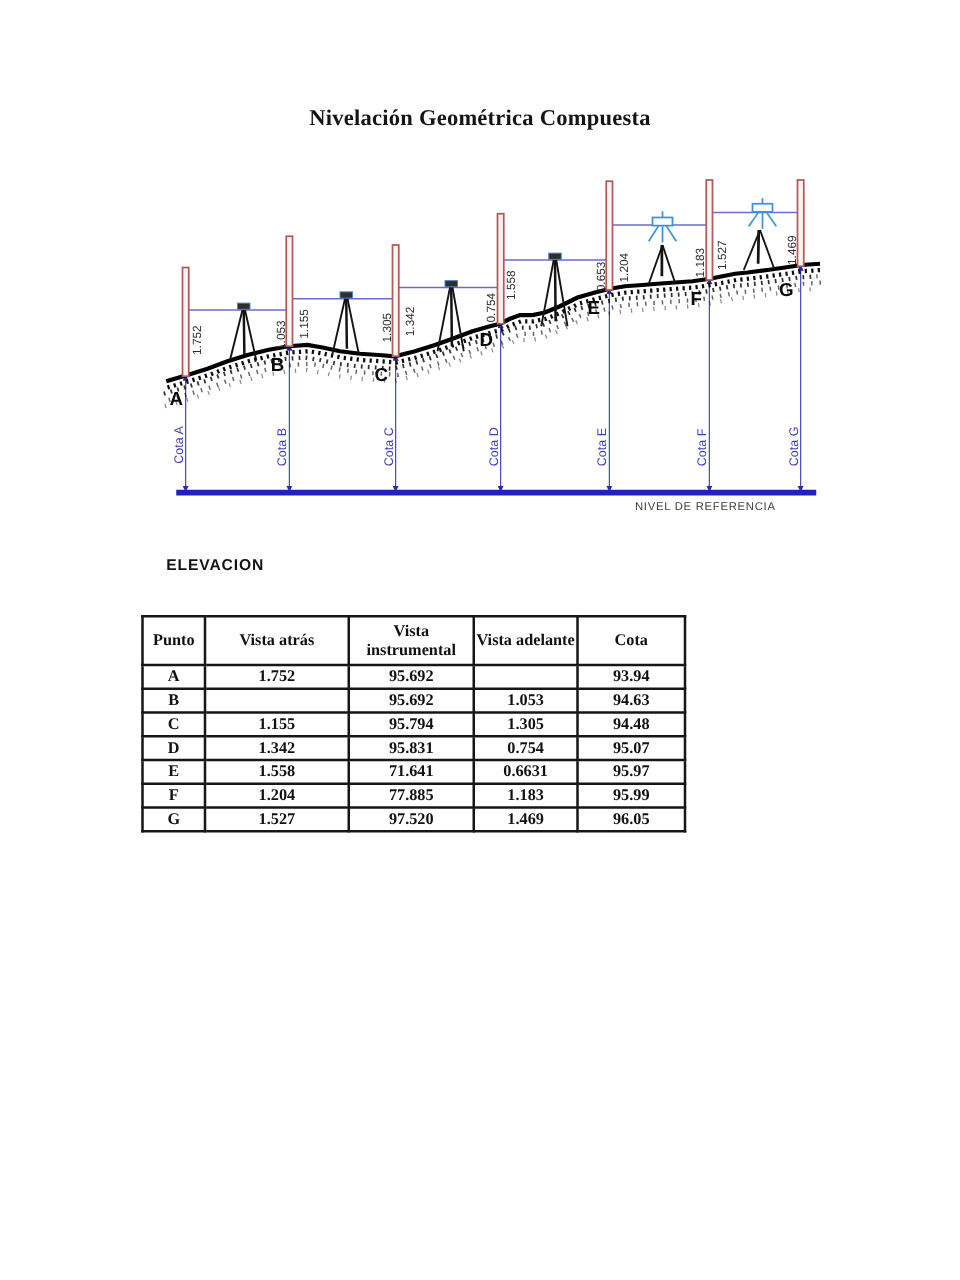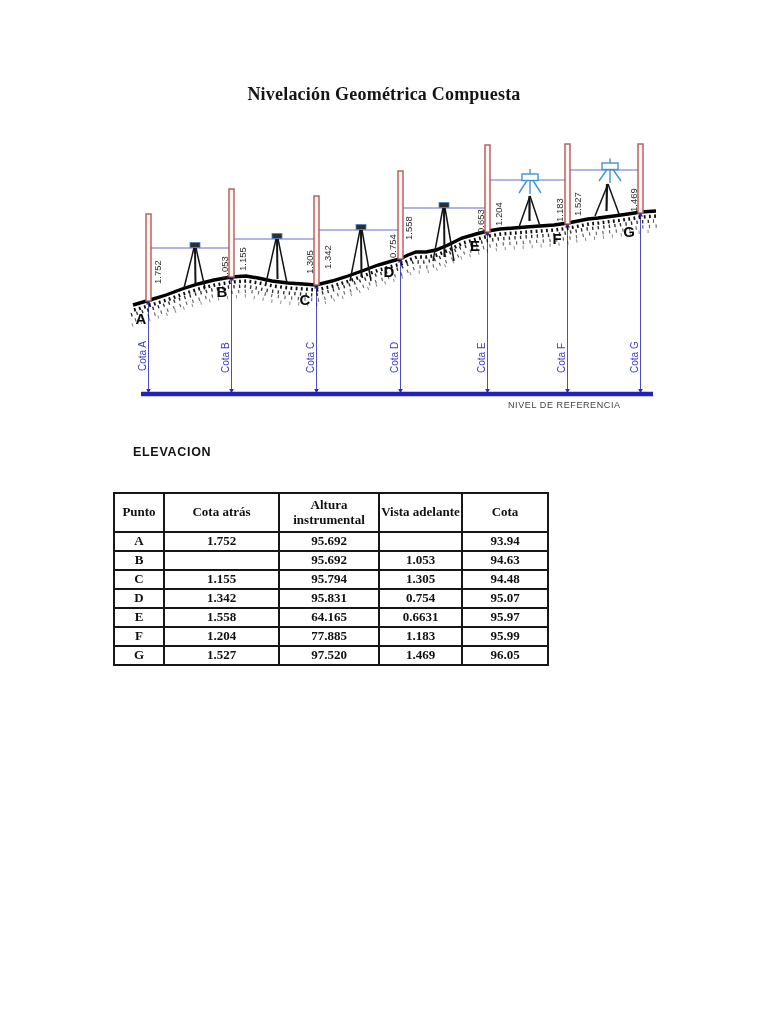--- a/index.html
+++ b/index.html
@@ -174,22 +174,22 @@
     <colgroup>
         <col class="c0">
         <col class="c1">
         <col class="c2">
         <col class="c3">
         <col class="c4">
       </colgroup>
     <thead>
       <tr>
         <th>Punto</th>
-        <th>Cota atrás</th>
-        <th>Altura instrumental</th>
+        <th>Vista atrás</th>
+        <th>Vista instrumental</th>
         <th>Vista adelante</th>
         <th>Cota</th>
       </tr>
     </thead>
     <tbody>
       <tr>
         <td>A</td>
         <td>1.752</td>
         <td>95.692</td>
         <td></td>
@@ -212,21 +212,21 @@
       <tr>
         <td>D</td>
         <td>1.342</td>
         <td>95.831</td>
         <td>0.754</td>
         <td>95.07</td>
       </tr>
       <tr>
         <td>E</td>
         <td>1.558</td>
-        <td>64.165</td>
+        <td>71.641</td>
         <td>0.6631</td>
         <td>95.97</td>
       </tr>
       <tr>
         <td>F</td>
         <td>1.204</td>
         <td>77.885</td>
         <td>1.183</td>
         <td>95.99</td>
       </tr>

